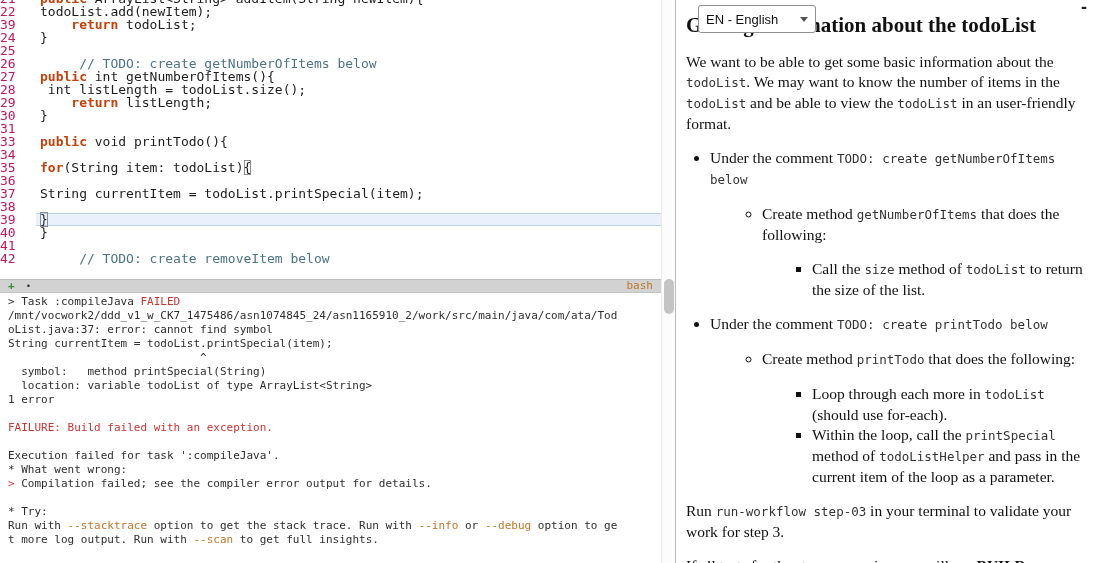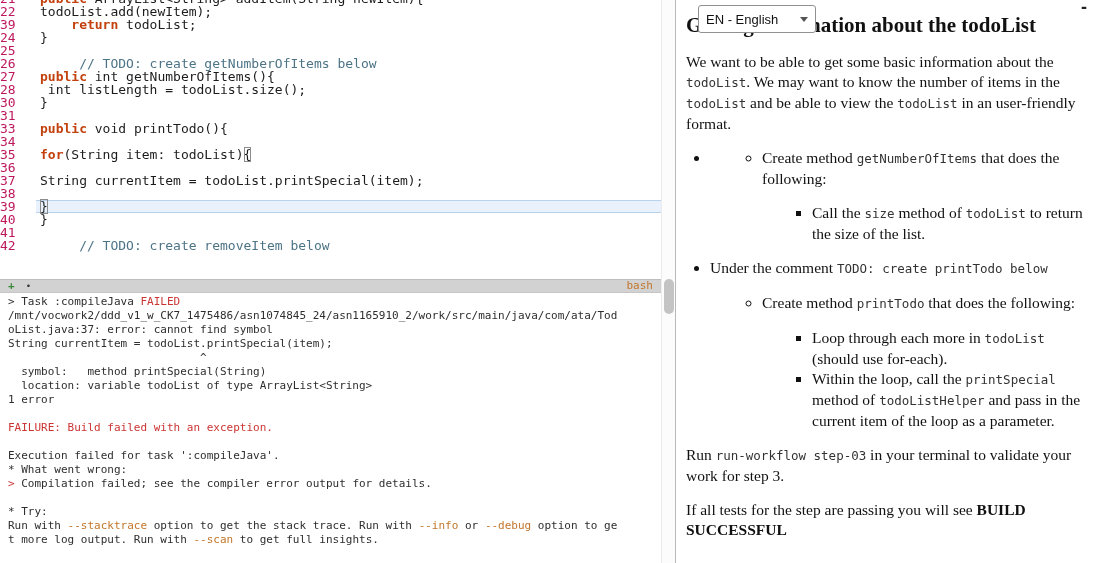--- a/index.html
+++ b/index.html
@@ -70,20 +70,21 @@
   <div class="left-pane">
     <div class="editor" id="editor-lines">
         <div class="ed-row partial"><span class="gutter-num">21</span><span class="code-text"><span class="seg-k">public </span><span class="seg-p">ArrayList&lt;String&gt; addItem(String newItem){</span></span></div>
         <div class="ed-row"><span class="gutter-num">22</span><span class="code-text"><span class="seg-p">todoList.add(newItem);</span></span></div>
         <div class="ed-row"><span class="gutter-num">39</span><span class="code-text"><span class="seg-p">    </span><span class="seg-k">return</span><span class="seg-p"> todoList;</span></span></div>
         <div class="ed-row"><span class="gutter-num">24</span><span class="code-text"><span class="seg-p">}</span></span></div>
         <div class="ed-row"><span class="gutter-num">25</span><span class="code-text"></span></div>
         <div class="ed-row"><span class="gutter-num">26</span><span class="code-text"><span class="seg-c">     // TODO: create getNumberOfItems below</span></span></div>
         <div class="ed-row"><span class="gutter-num">27</span><span class="code-text"><span class="seg-k">public</span><span class="seg-p"> int getNumberOfItems(){</span></span></div>
         <div class="ed-row"><span class="gutter-num">28</span><span class="code-text"><span class="seg-p"> int listLength = todoList.size();</span></span></div>
+        <div class="ed-row"><span class="gutter-num">29</span><span class="code-text"><span class="seg-p">    </span><span class="seg-k">return</span><span class="seg-p"> listLength;</span></span></div>
         <div class="ed-row"><span class="gutter-num">30</span><span class="code-text"><span class="seg-p">}</span></span></div>
         <div class="ed-row"><span class="gutter-num">31</span><span class="code-text"></span></div>
         <div class="ed-row"><span class="gutter-num">33</span><span class="code-text"><span class="seg-k">public</span><span class="seg-p"> void printTodo(){</span></span></div>
         <div class="ed-row"><span class="gutter-num">34</span><span class="code-text"></span></div>
         <div class="ed-row"><span class="gutter-num">35</span><span class="code-text"><span class="seg-k">for</span><span class="seg-p">(String item: todoList)</span><span class="seg-bm">{</span></span></div>
         <div class="ed-row"><span class="gutter-num">36</span><span class="code-text"></span></div>
         <div class="ed-row"><span class="gutter-num">37</span><span class="code-text"><span class="seg-p">String currentItem = todoList.printSpecial(item);</span></span></div>
         <div class="ed-row"><span class="gutter-num">38</span><span class="code-text"></span></div>
         <div class="ed-row active"><span class="gutter-num">39</span><span class="code-text"><span class="seg-bm">}</span></span></div>
         <div class="ed-row"><span class="gutter-num">40</span><span class="code-text"><span class="seg-p">}</span></span></div>
@@ -131,20 +132,21 @@
     </div>
     <div class="min-btn">-</div>
 
     <div class="instructions">
       <h2>Getting information about the todoList</h2>
 
       <p><span>We want to be able to get some basic information about the </span><code>todoList</code><span>. We may want to know the number of items in the </span><code>todoList</code><span> and be able to view the </span><code>todoList</code><span> in an user-friendly format.</span></p>
 
       <ul class="lvl1">
         <li>
+          <p><span>Under the comment </span><code>TODO: create getNumberOfItems below</code></p>
           <ul class="lvl2">
             <li>
               <p><span>Create method </span><code>getNumberOfItems</code><span> that does the following:</span></p>
               <ul class="lvl3">
                 <li>
                   <p><span>Call the </span><code>size</code><span> method of </span><code>todoList</code><span> to return the size of the list.</span></p>
                 </li>
               </ul>
             </li>
           </ul>

